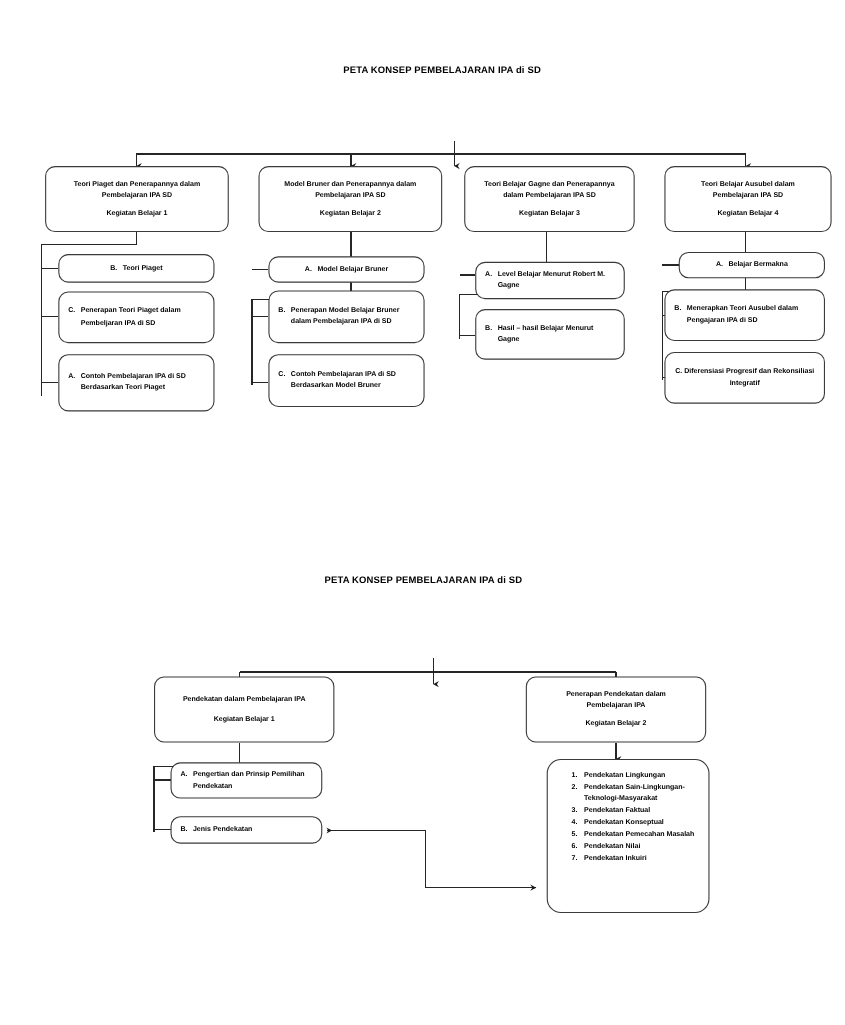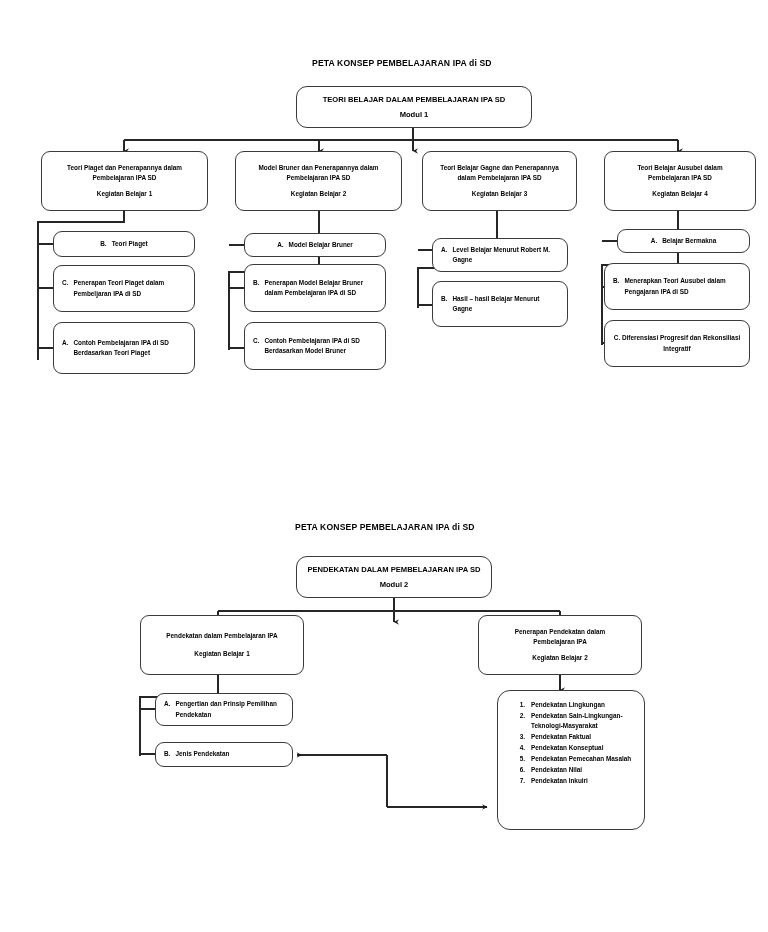--- a/index.html
+++ b/index.html
@@ -179,24 +179,20 @@
 
       <path d="M387,755 L297,755" marker-end="url(#arrowLeft)"></path>
       <path d="M387,755 L387,807"></path>
       <path d="M387,807 L487,807" marker-end="url(#arrowRight)"></path>
 
     </g>
   </svg>
 
   <div class="map-title" style="left:312px; top:58px;">PETA KONSEP PEMBELAJARAN IPA di SD</div>
 
-  <div class="node root" style="left:296px; top:86px; width:236px; height:42px;">
-    <span class="ln">TEORI BELAJAR DALAM PEMBELAJARAN IPA SD</span>
-    <span class="ln">Modul 1</span>
-  </div>
 
   <div class="node" style="left:41px; top:151px; width:167px; height:60px;">
     <span class="ln">Teori Piaget dan Penerapannya dalam</span>
     <span class="ln">Pembelajaran IPA SD</span>
     <span class="ln" style="margin-top:5px">Kegiatan Belajar 1</span>
   </div>
   <div class="node lead centered-lead" style="left:53px; top:231px; width:142px; height:26px;">
     <span class="body">
       <span class="marker">B.</span>
       <span class="txt">Teori Piaget</span>
@@ -276,24 +272,20 @@
   </div>
   <div class="node centered-lead" style="left:604px; top:320px; width:146px; height:47px;">
     <span class="body">
       <span class="marker">C.</span>
       <span class="txt">Diferensiasi Progresif dan Rekonsiliasi Integratif</span>
     </span>
   </div>
 
   <div class="map-title" style="left:295px; top:522px;">PETA KONSEP PEMBELAJARAN IPA di SD</div>
 
-  <div class="node root" style="left:296px; top:556px; width:196px; height:42px;">
-    <span class="ln">PENDEKATAN DALAM PEMBELAJARAN IPA SD</span>
-    <span class="ln">Modul 2</span>
-  </div>
 
   <div class="node" style="left:140px; top:615px; width:164px; height:60px;">
     <span class="ln">Pendekatan dalam Pembelajaran IPA</span>
     <span class="ln" style="margin-top:7px">Kegiatan Belajar 1</span>
   </div>
   <div class="node lead centered-lead" style="left:155px; top:693px; width:138px; height:33px;">
     <span class="body">
       <span class="marker">A.</span>
       <span class="txt">Pengertian dan Prinsip Pemilihan Pendekatan</span>
     </span>

